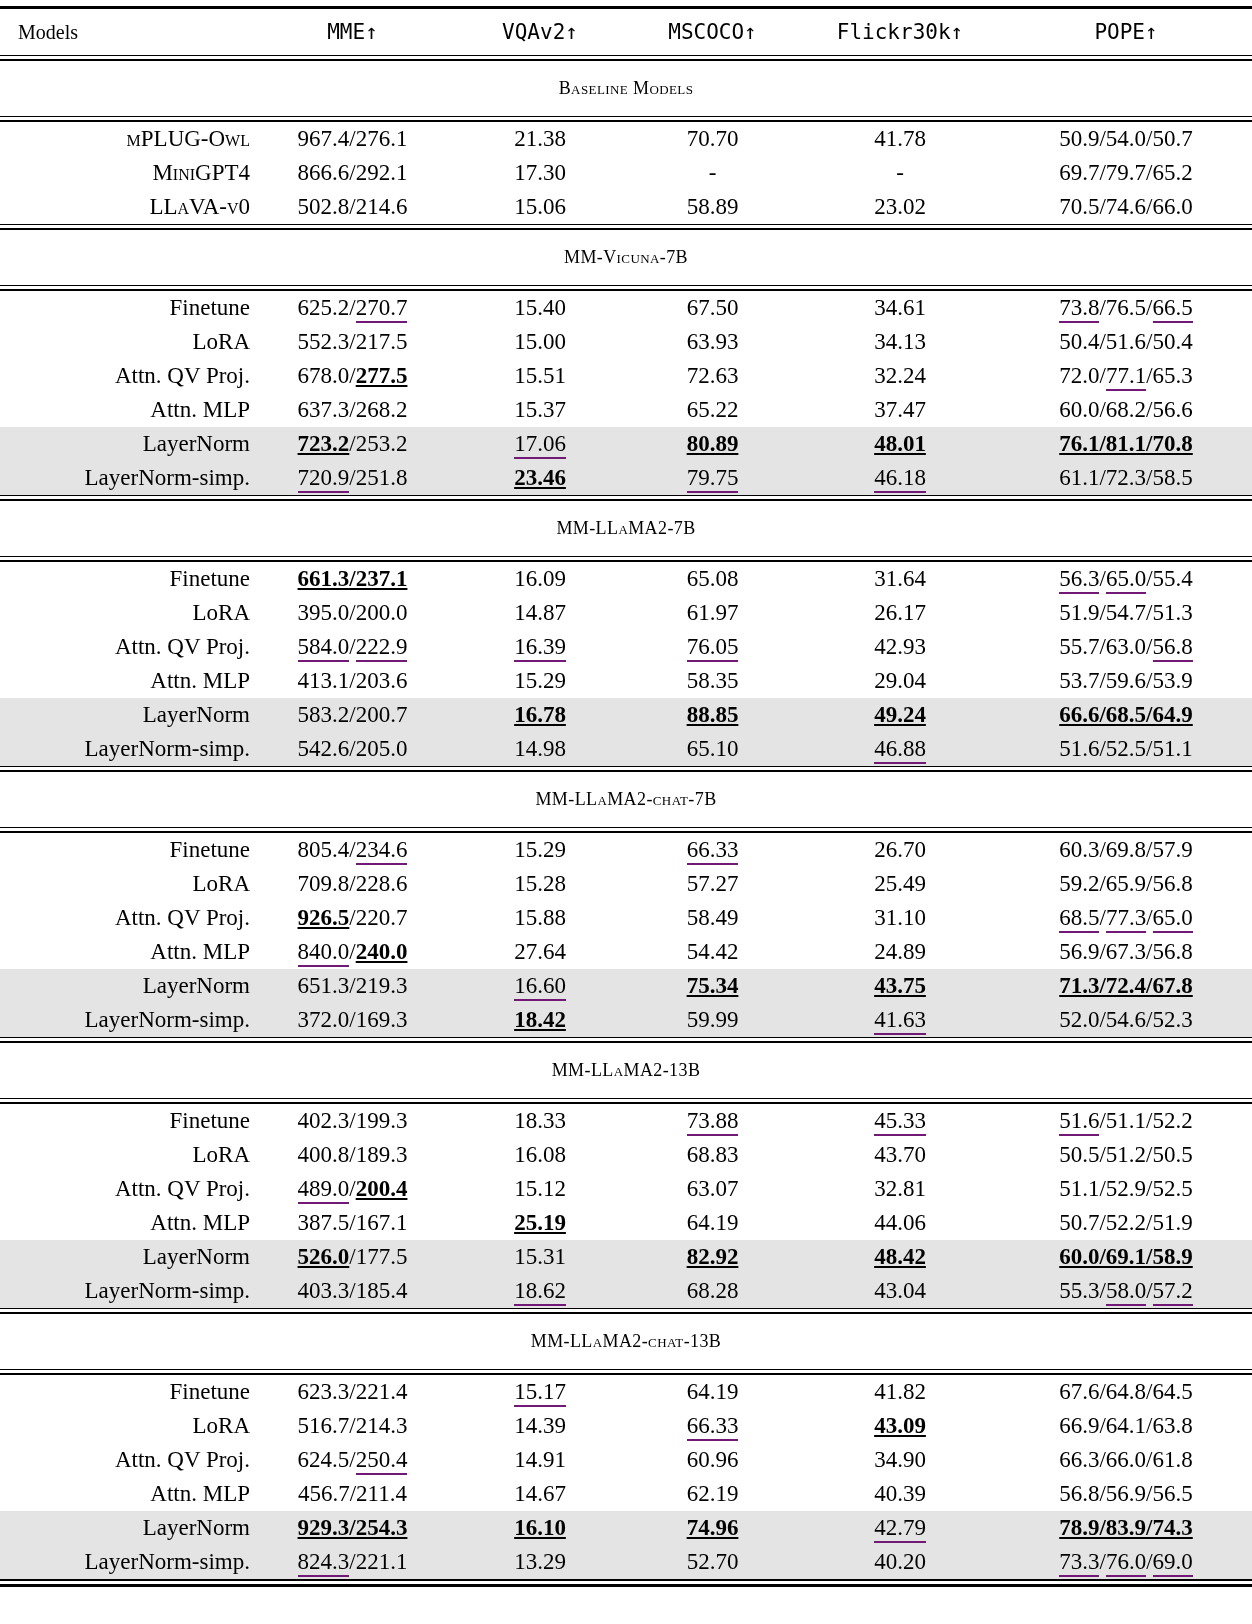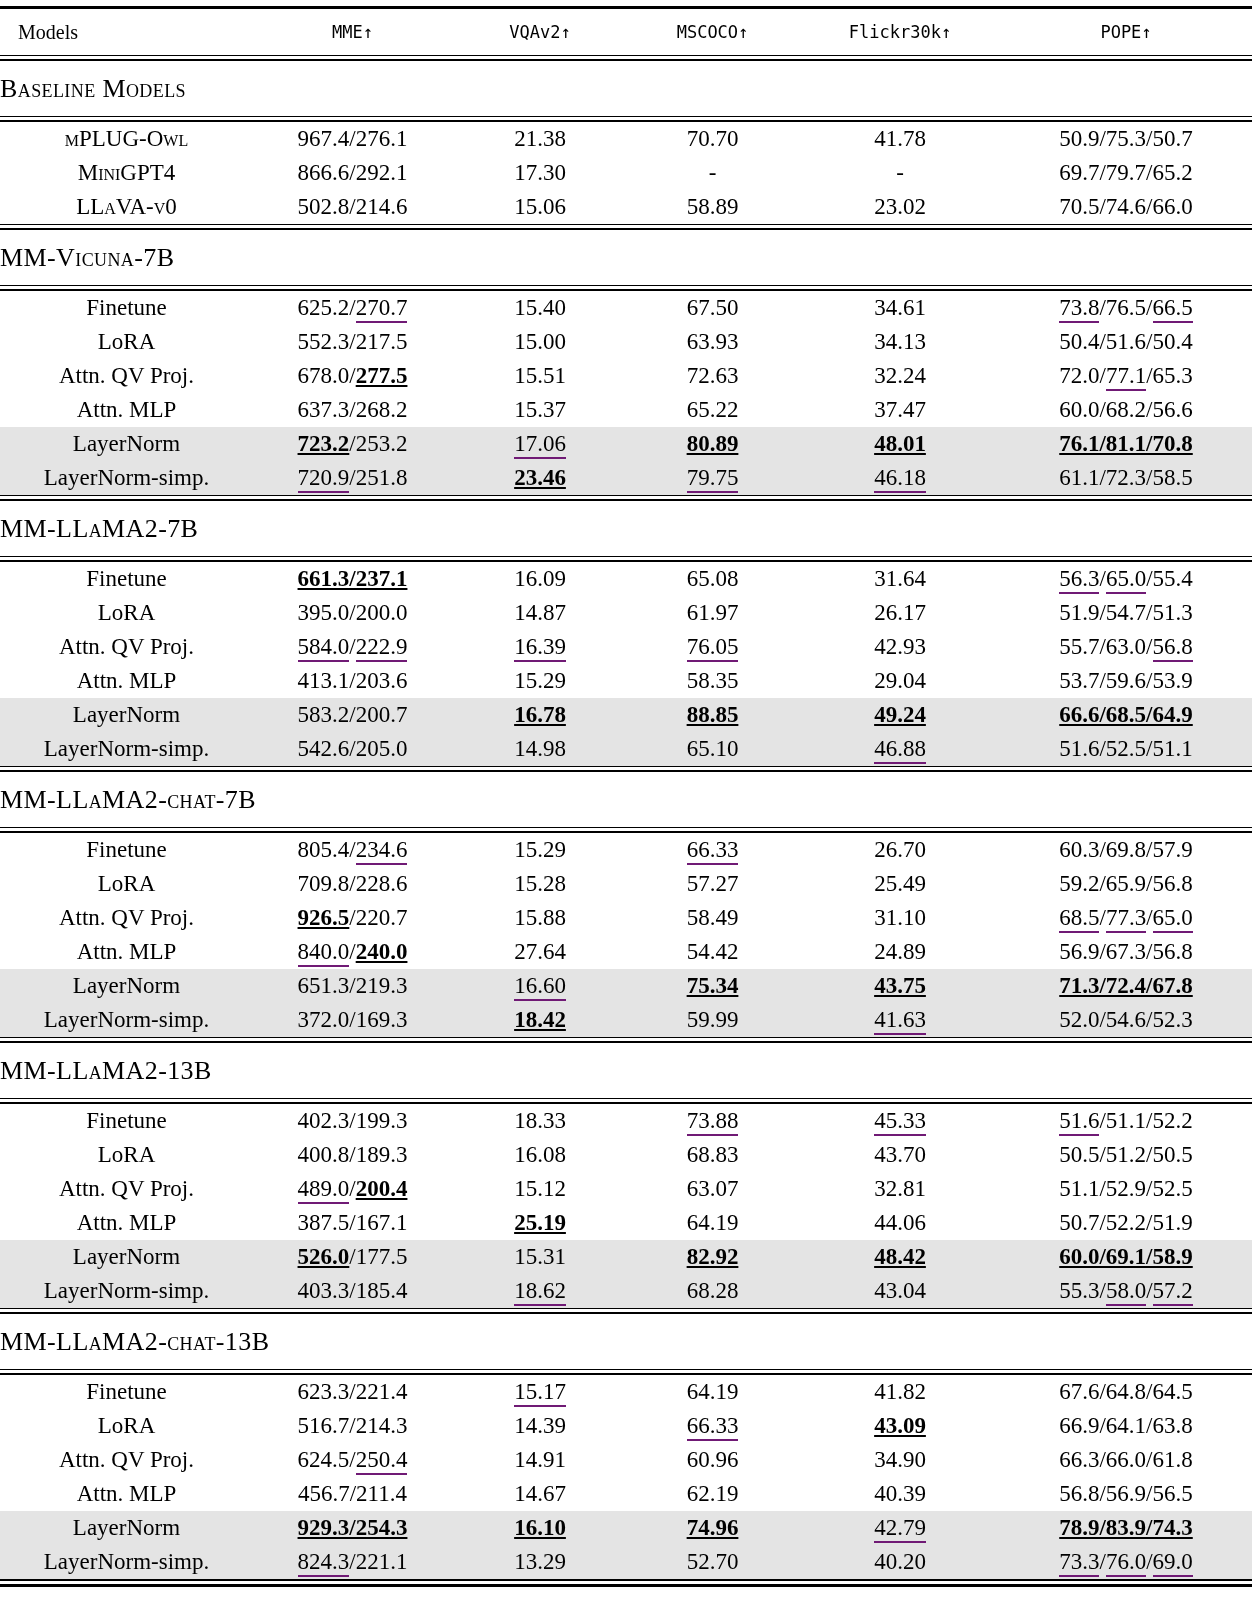--- a/index.html
+++ b/index.html
@@ -7,38 +7,38 @@
     width:1252px; height:1624px; overflow:hidden;
     font-family:"Liberation Serif", serif; color:#000;
   }
   .paper { padding-top:6px; }
   table {
     border-collapse:collapse; width:1252px; table-layout:fixed;
     border-top:3px solid #000;
   }
   th {
     font-family:"DejaVu Sans Mono","Liberation Mono",monospace;
-    font-weight:normal; font-size:17px; height:46px;
+    font-weight:normal; font-size:21px; height:46px;
     text-align:center; vertical-align:middle; padding:0;
   }
   th.models-col {
     font-family:"Liberation Serif",serif; font-size:20px;
     text-align:left; padding-left:18px;
   }
   tr.rule td { border-top:1px solid #000; border-bottom:2px solid #000; height:3px; padding:0; }
   tr.rule-bottom td { border-top:2px solid #000; border-bottom:3px solid #000; height:3px; padding:0; }
   tr.title-row td {
-    height:55px; text-align:left; vertical-align:middle;
-    font-variant:small-caps; font-size:26px; letter-spacing:0.4px; padding:0;
+    height:55px; text-align:center; vertical-align:middle;
+    font-variant:small-caps; font-size:18px; letter-spacing:0.4px; padding:0;
   }
   tr.data-row td {
     height:34px; font-size:23px; text-align:center; vertical-align:middle;
     padding:0; white-space:nowrap;
   }
-  tr.data-row td.label-cell { text-align:center; padding-left:3px; }
+  tr.data-row td.label-cell { text-align:right; padding-left:3px; }
   tr.shaded td { background:#e4e4e4;margin-left:28px; }
   .sc { font-variant:small-caps; }
   .b { font-weight:bold;text-decoration:underline; }
   .u { border-bottom:2px solid #701a75; padding-bottom:1px; }
 </style>
 </head>
 <body>
 
 <div class="paper">
   <table>
@@ -69,21 +69,21 @@
         </tr>
         <tr class="rule">
           <td colspan="6"></td>
         </tr>
         <tr class="data-row">
           <td class="label-cell sc">mPLUG-Owl</td>
           <td>967.4/276.1</td>
           <td>21.38</td>
           <td>70.70</td>
           <td>41.78</td>
-          <td>50.9/75.3/50.7</td>
+          <td>50.9/54.0/50.7</td>
         </tr>
         <tr class="data-row">
           <td class="label-cell sc">MiniGPT4</td>
           <td>866.6/292.1</td>
           <td>17.30</td>
           <td>-</td>
           <td>-</td>
           <td>69.7/79.7/65.2</td>
         </tr>
         <tr class="data-row">

